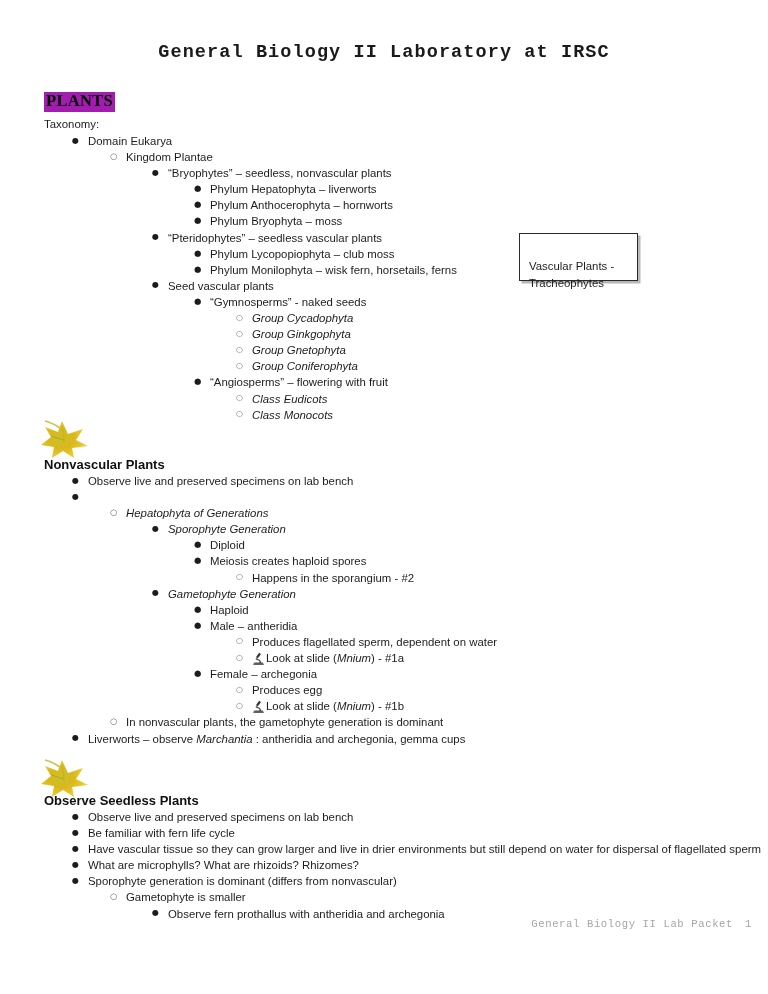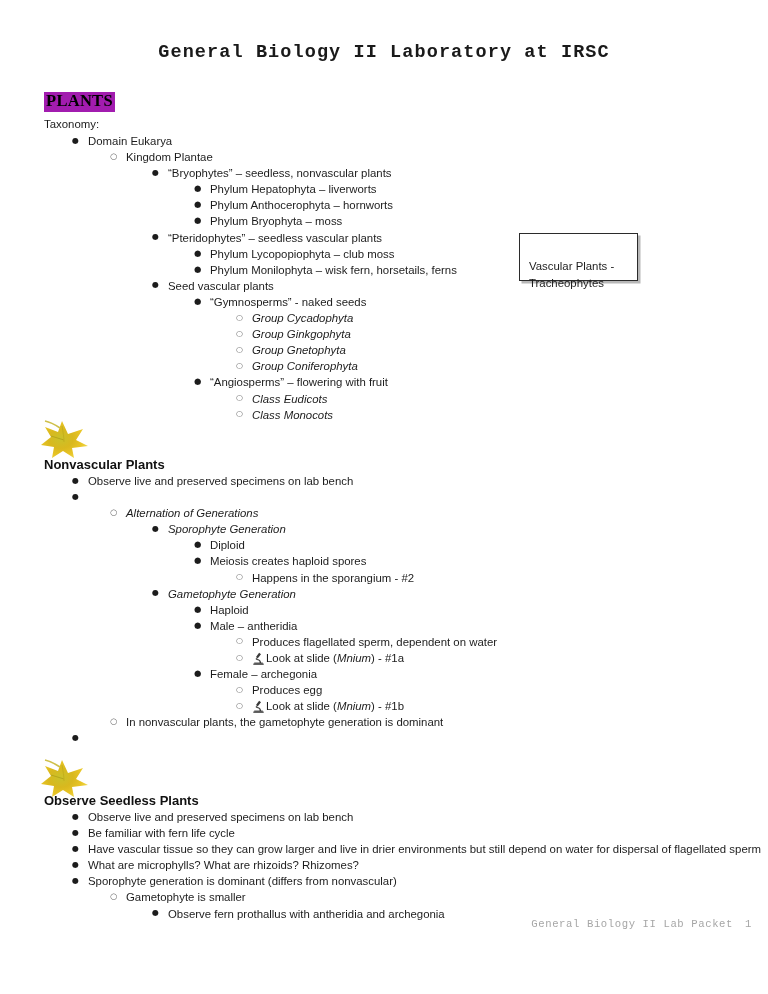--- a/index.html
+++ b/index.html
@@ -199,21 +199,21 @@
       <path d="M24 8 C25 14 26 19 26 24" stroke="#c3b01d" stroke-width="1" fill="none"></path>
       <path d="M22 10 C16 6 12 4 7 3" stroke="#cfc04a" stroke-width="1.6" fill="none"></path>
     </svg>
   </div>
 
   <div class="sect-head" style="left:44px; top:457px;">Nonvascular Plants</div>
 
   <div class="outline" id="nonvascular-list" style="top:473px;">
       <div class="ln L1"><span class="bul">●</span><span class="txt">Observe live and preserved specimens on lab bench</span></div>
       <div class="ln L1"><span class="bul">●</span></div>
-      <div class="ln L2"><span class="bul hollow">○</span><span class="txt it">Alternation of Generations</span></div>
+      <div class="ln L2"><span class="bul hollow">○</span><span class="txt it">Hepatophyta of Generations</span></div>
       <div class="ln L3"><span class="bul">●</span><span class="txt it">Sporophyte Generation</span></div>
       <div class="ln L4"><span class="bul">●</span><span class="txt">Diploid</span></div>
       <div class="ln L4"><span class="bul">●</span><span class="txt">Meiosis creates haploid spores</span></div>
       <div class="ln L5"><span class="bul hollow">○</span><span class="txt">Happens in the sporangium - #2</span></div>
       <div class="ln L3"><span class="bul">●</span><span class="txt it">Gametophyte Generation</span></div>
       <div class="ln L4"><span class="bul">●</span><span class="txt">Haploid</span></div>
       <div class="ln L4"><span class="bul">●</span><span class="txt">Male – antheridia</span></div>
       <div class="ln L5"><span class="bul hollow">○</span><span class="txt">Produces flagellated sperm, dependent on water</span></div>
       <div class="ln L5"><span class="bul hollow">○</span><span class="txt"><span class="scope"><svg viewBox="0 0 13 13" xmlns="http://www.w3.org/2000/svg">
               <path d="M7.1 0.8 L9.0 2.2 L5.6 6.4 L4.0 5.1 Z" fill="#3a3a3a"></path>
@@ -225,21 +225,21 @@
       <div class="ln L4"><span class="bul">●</span><span class="txt">Female – archegonia</span></div>
       <div class="ln L5"><span class="bul hollow">○</span><span class="txt">Produces egg</span></div>
       <div class="ln L5"><span class="bul hollow">○</span><span class="txt"><span class="scope"><svg viewBox="0 0 13 13" xmlns="http://www.w3.org/2000/svg">
               <path d="M7.1 0.8 L9.0 2.2 L5.6 6.4 L4.0 5.1 Z" fill="#3a3a3a"></path>
               <path d="M4.3 6.0 L6.1 7.4 L5.3 8.3 L3.5 6.9 Z" fill="#2c2c2c"></path>
               <path d="M5.9 7.0 C8.4 7.6 9.3 9.6 9.0 11.1 L7.6 11.1 C7.9 9.9 7.3 8.5 5.4 8.1 Z" fill="#3f3f3f"></path>
               <rect x="2.2" y="10.6" width="8.6" height="1.0" fill="#2c2c2c"></rect>
               <rect x="1.3" y="11.6" width="10.4" height="1.1" fill="#222"></rect>
             </svg></span>Look at slide (<span class="it">Mnium</span>) - #1b</span></div>
       <div class="ln L2"><span class="bul hollow">○</span><span class="txt">In nonvascular plants, the gametophyte generation is dominant</span></div>
-      <div class="ln L1"><span class="bul">●</span></div>
+      <div class="ln L1"><span class="bul">●</span><span class="txt">Liverworts – observe <span class="it">Marchantia</span> : antheridia and archegonia, gemma cups</span></div>
     </div>
 
   <div class="leaf" style="left:38px; top:757px;">
     <svg viewBox="0 0 54 42" xmlns="http://www.w3.org/2000/svg">
       <defs>
         <radialGradient id="lg2" cx="42%" cy="48%" r="62%">
           <stop offset="0%" stop-color="#c9c22a"></stop>
           <stop offset="42%" stop-color="#d9b81e"></stop>
           <stop offset="72%" stop-color="#e8c425"></stop>
           <stop offset="100%" stop-color="#efd84e"></stop>

